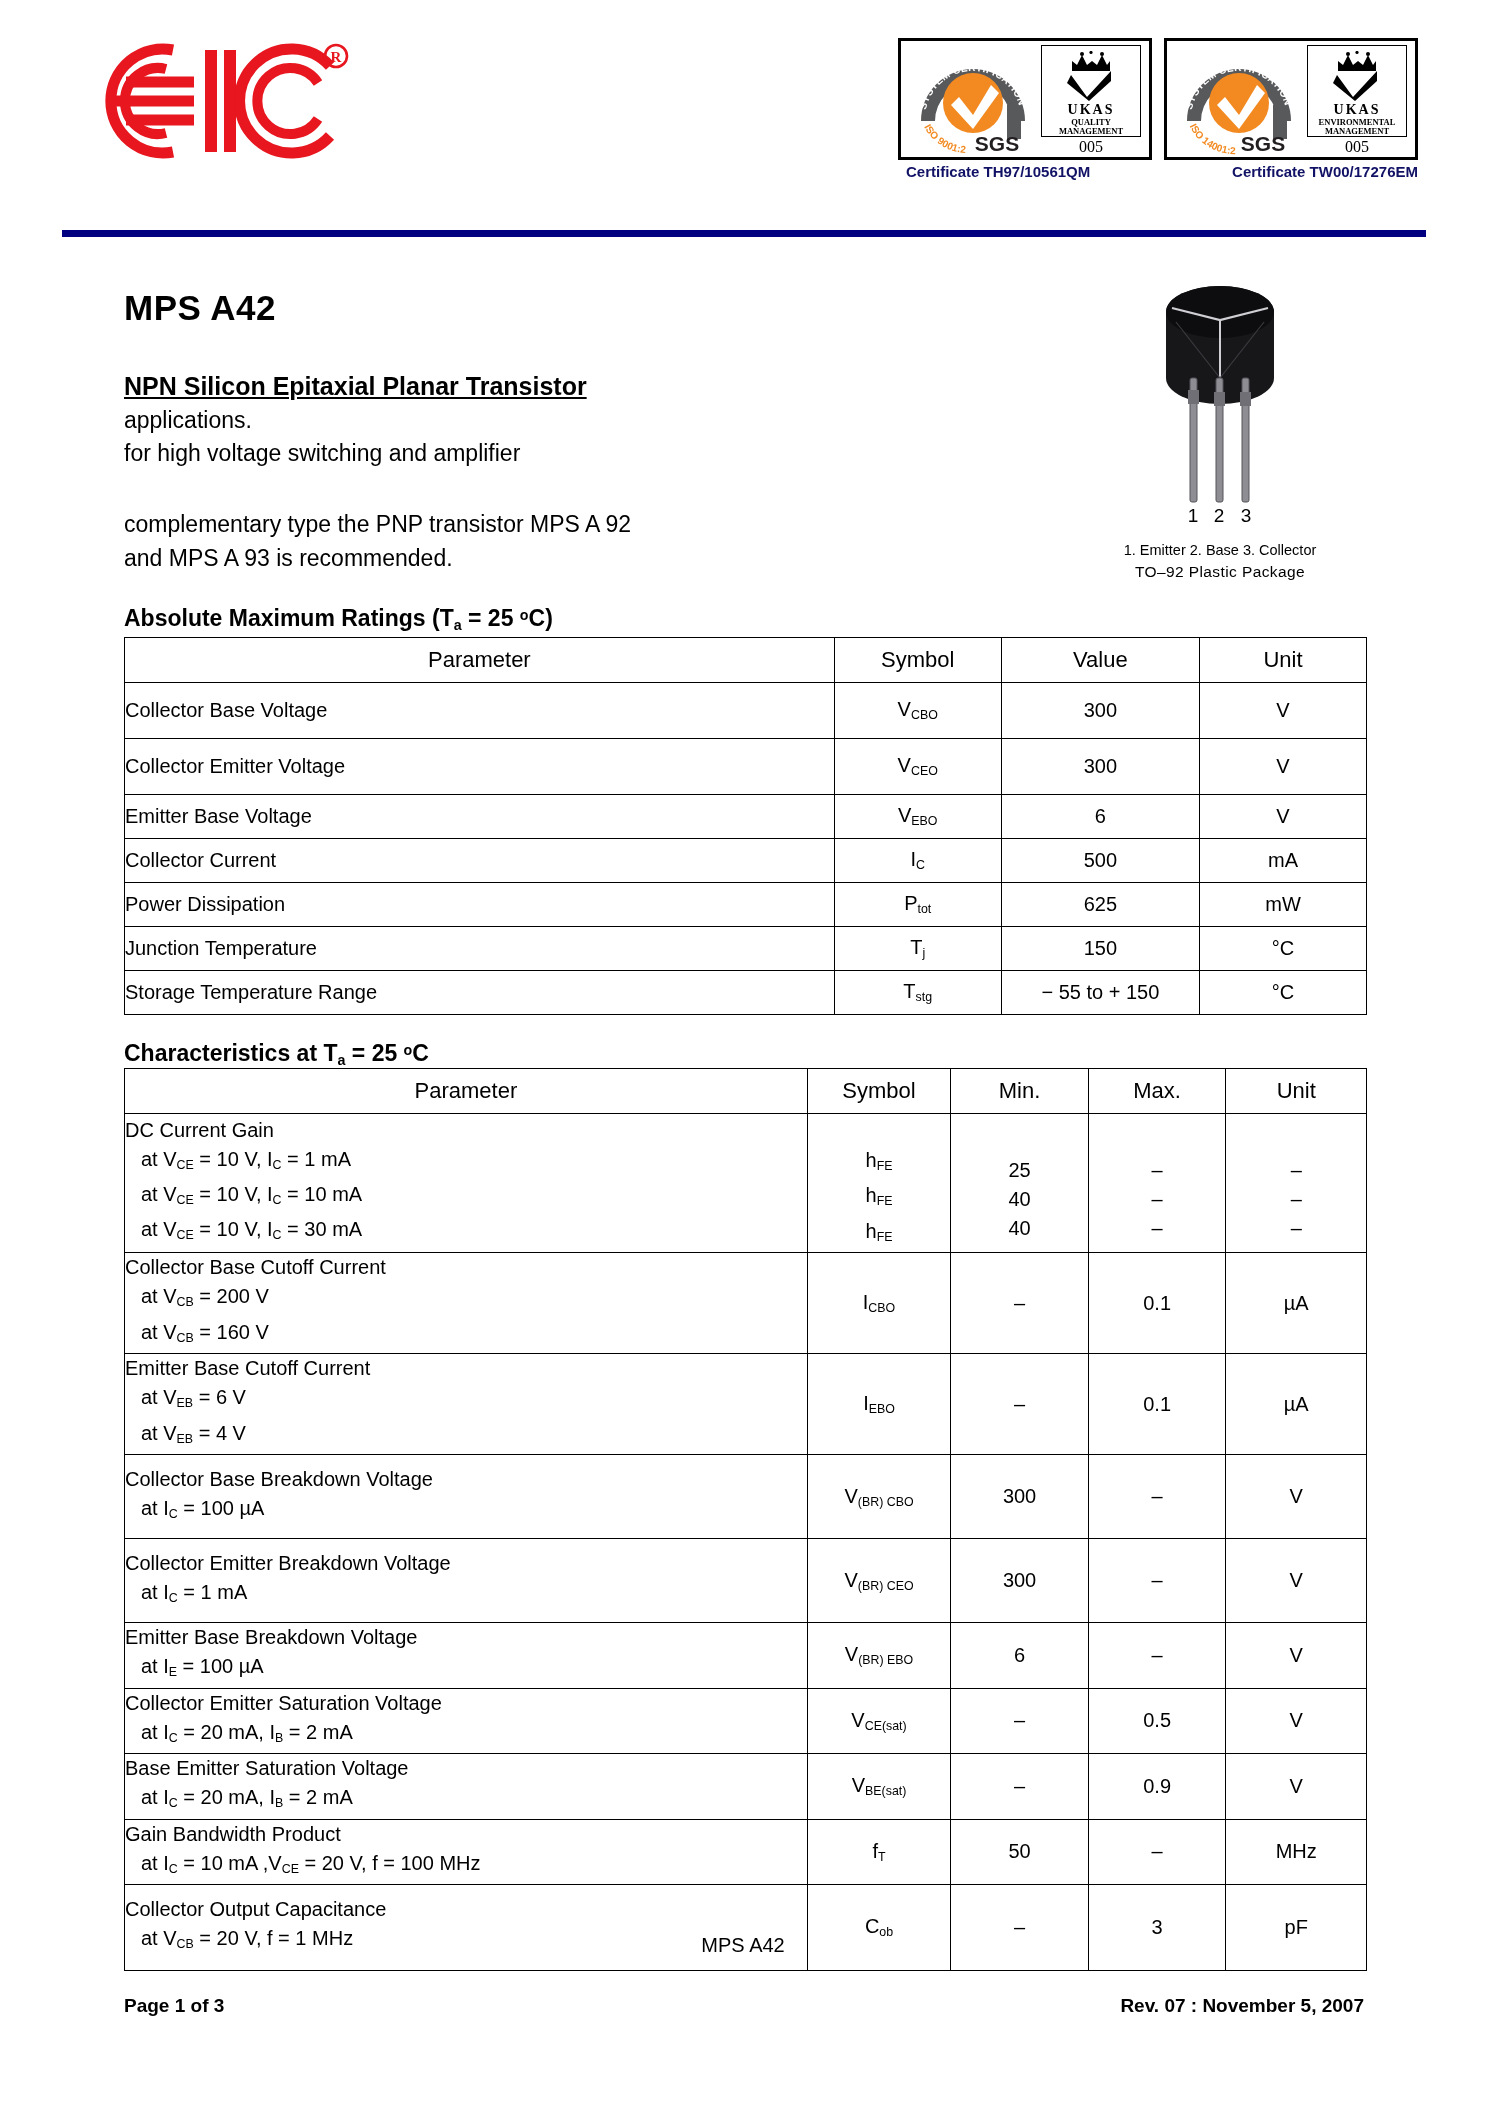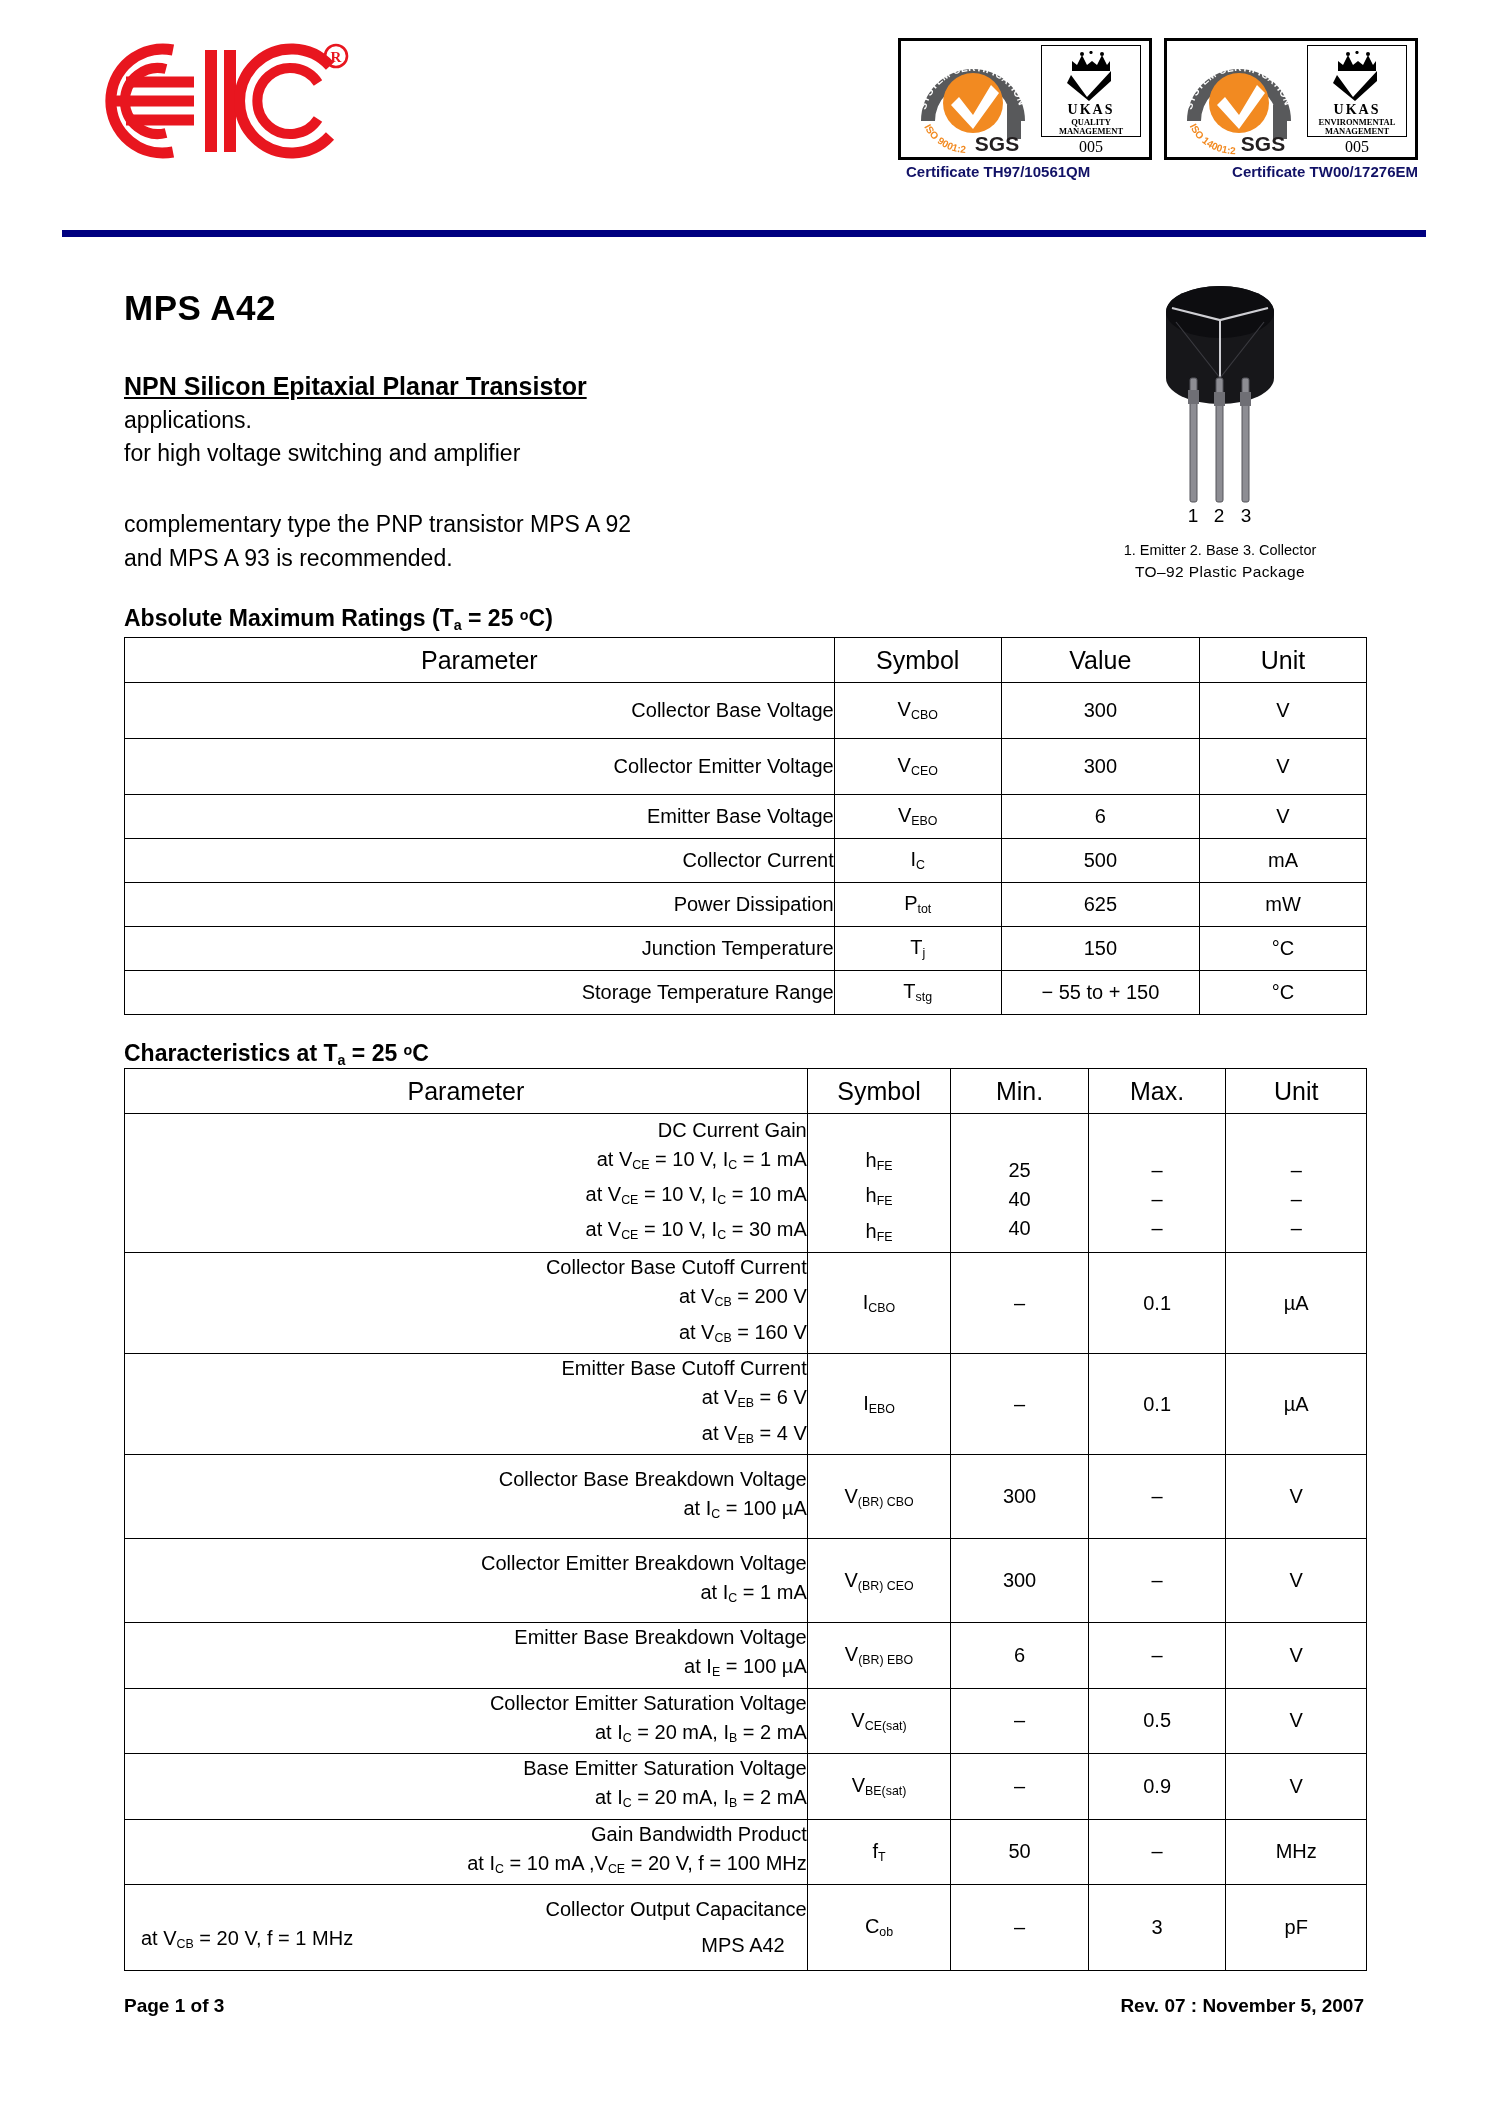--- a/index.html
+++ b/index.html
@@ -196,35 +196,35 @@
   #tbl-char { top: 1068px; }
 
   table.dt td, table.dt th {
     border: 1.6px solid #000;
     font-weight: normal;
     font-size: 20px;
     padding: 0;
   }
   table.dt th {
     text-align: center;
-    font-size: 25px;
+    font-size: 22px;
     height: 44px;
   }
   .col-param  { width: 680px; }
   .col-symbol { width: 160px; }
   .col-value  { width: 190px; }
   .col-unit   { width: 160px; }
 
   .col-symbol2 { width: 143px; }
   .col-min     { width: 137px; }
   .col-max     { width: 137px; }
   .col-unit2   { width: 140px; }
 
   td.param {
-    text-align: right;
+    text-align: left;
     padding: 7px 0 7px 18px;
     font-size: 21px;
     line-height: 29px;
   }
   td.ctr {
     text-align: center;
     font-size: 21px;
     line-height: 29px;
   }
   td.sym {

